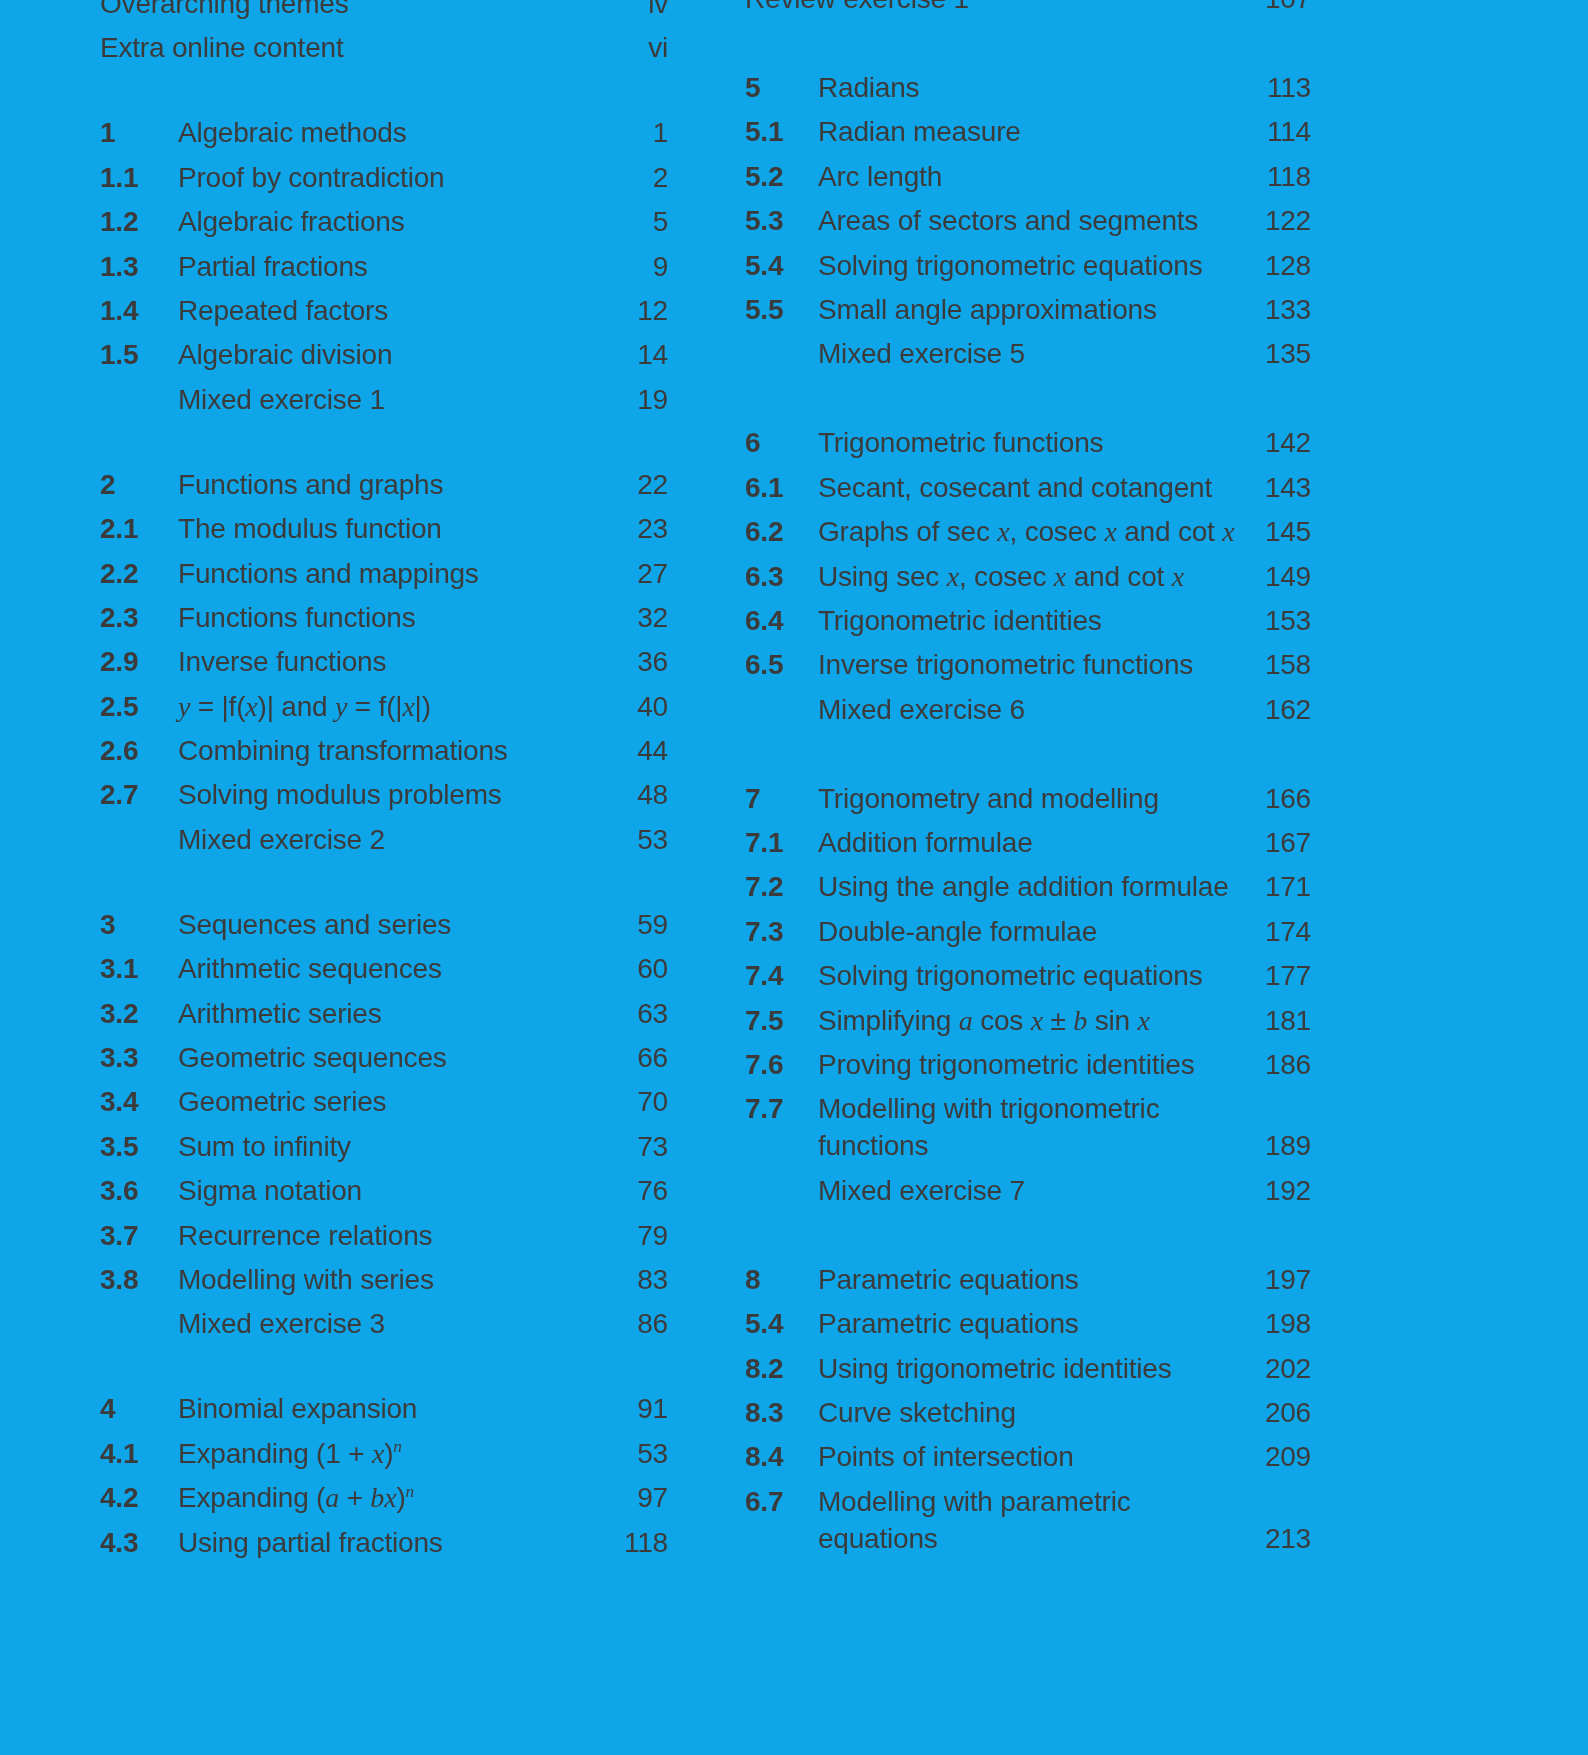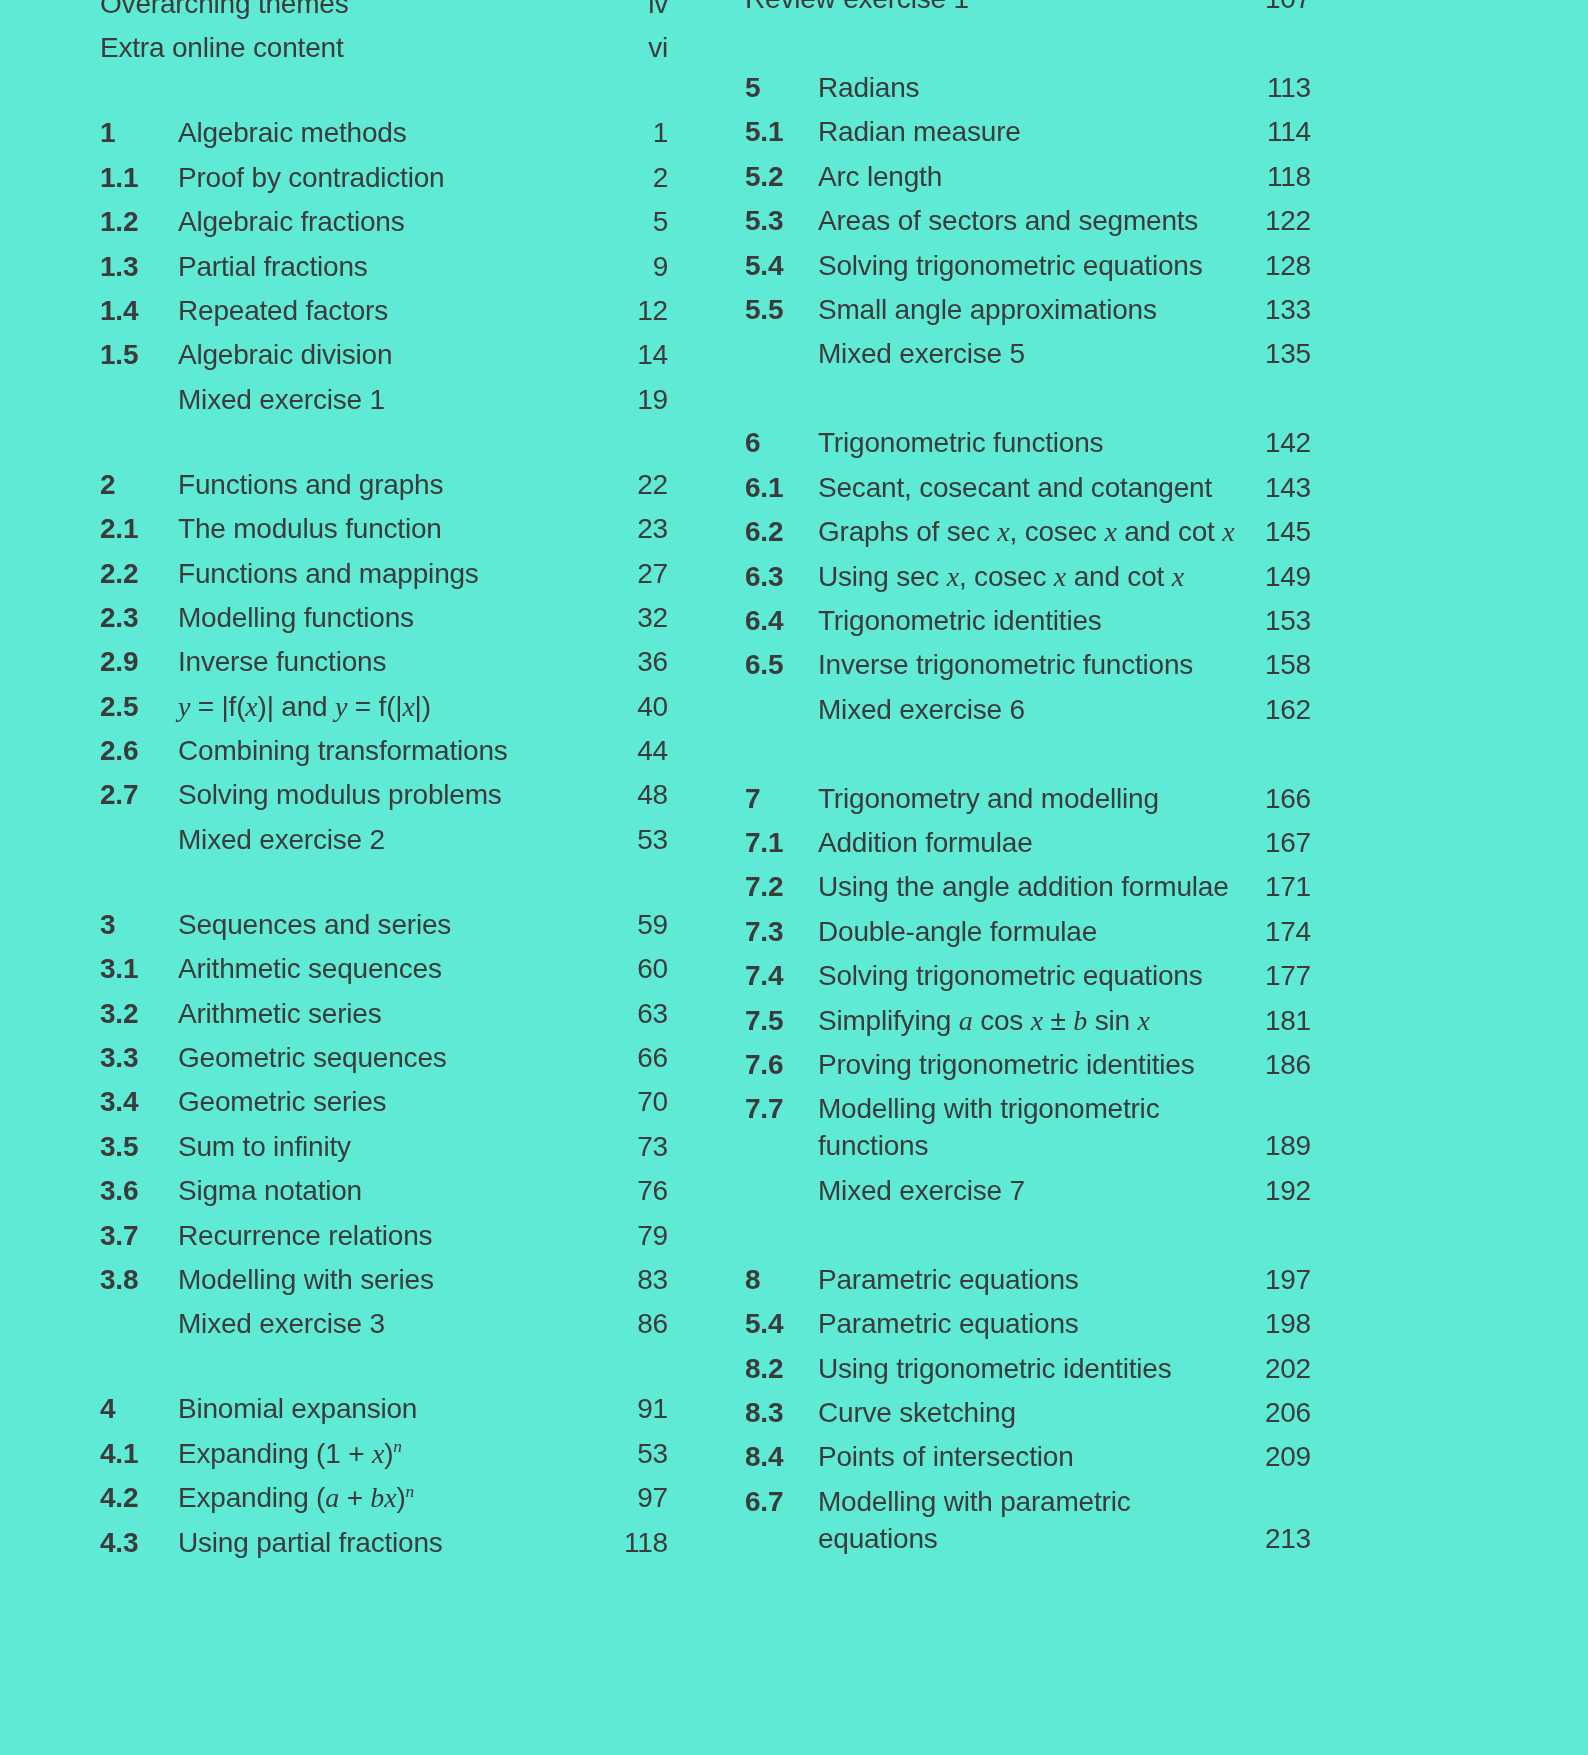--- a/index.html
+++ b/index.html
@@ -4,21 +4,21 @@
 <style>
   html, body {
     margin: 0;
     padding: 0;
     background: #ffffff;
   }
   #page {
     position: relative;
     width: 1588px;
     height: 1755px;
-    background: #5eead4;
+    background: #0ea5e9;
     overflow: hidden;
     font-family: "Liberation Sans", sans-serif;
     color: #3c3b3b;
   }
   .col {
     position: absolute;
     display: flex;
     flex-direction: column;
   }
   #col-left {
@@ -141,21 +141,21 @@
           <span class="title">The modulus function</span>
           <span class="page">23</span>
         </div>
         <div class="row">
           <span class="num">2.2</span>
           <span class="title">Functions and mappings</span>
           <span class="page">27</span>
         </div>
         <div class="row">
           <span class="num">2.3</span>
-          <span class="title">Modelling functions</span>
+          <span class="title">Functions functions</span>
           <span class="page">32</span>
         </div>
         <div class="row">
           <span class="num">2.9</span>
           <span class="title">Inverse functions</span>
           <span class="page">36</span>
         </div>
         <div class="row">
           <span class="num">2.5</span>
           <span class="title"><i>y</i> = |f(<i>x</i>)| and <i>y</i> = f(|<i>x</i>|)</span>

